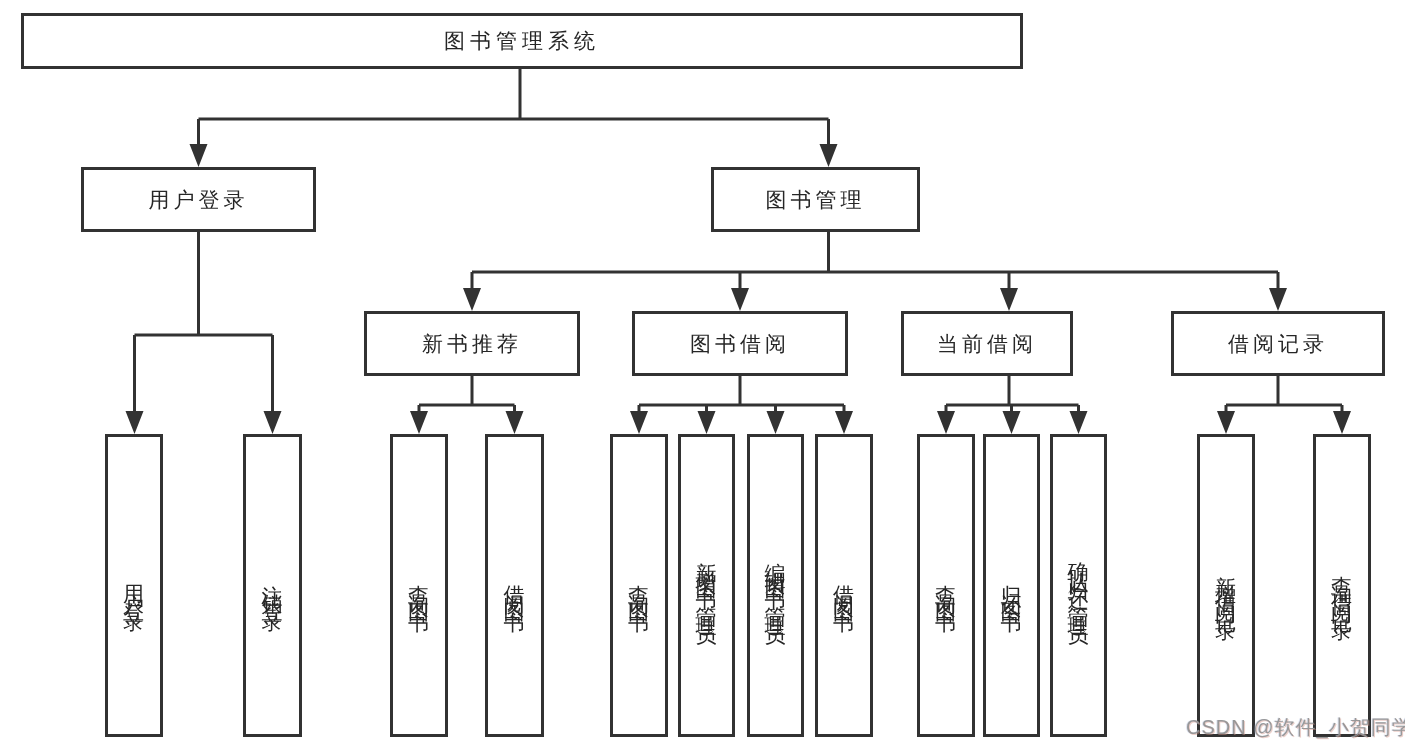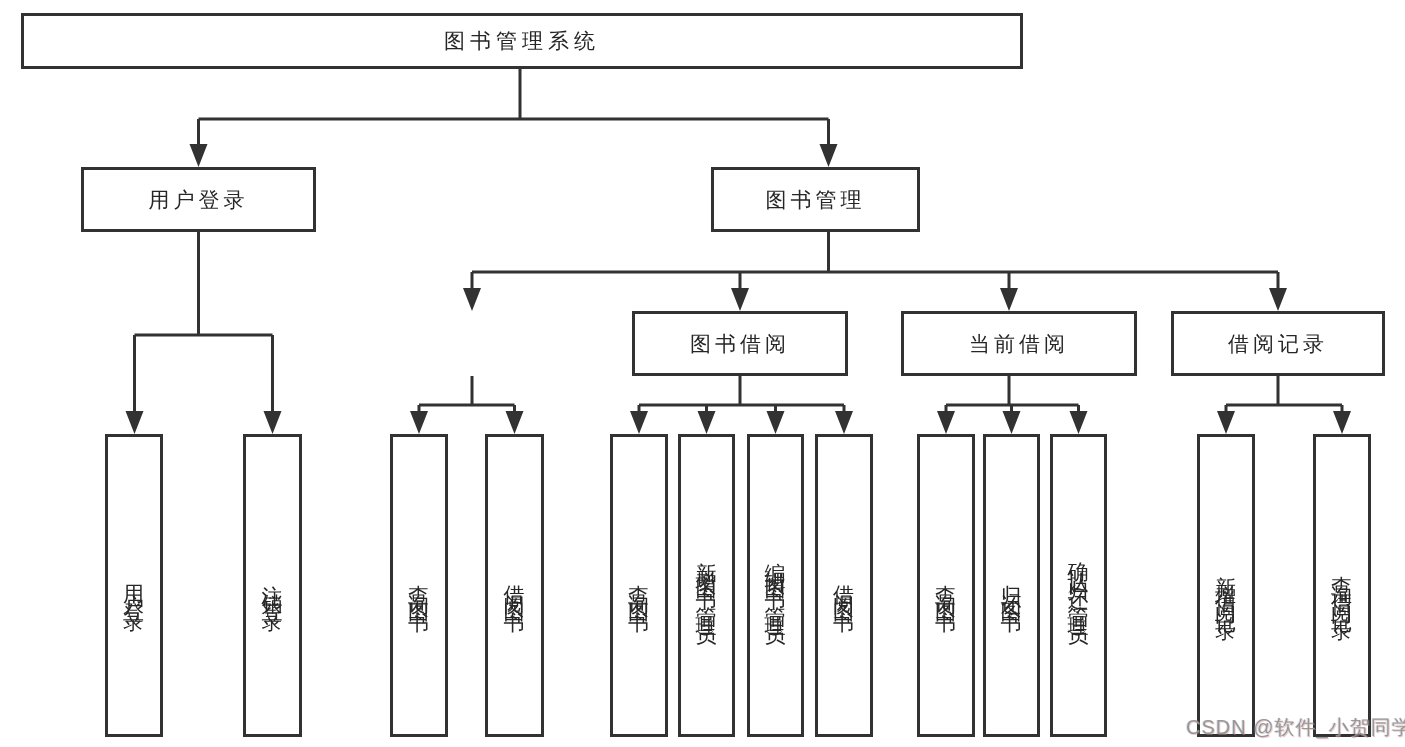--- a/index.html
+++ b/index.html
@@ -56,22 +56,23 @@
              M946 434 L937 411 L955 411 Z M1011.5 434 L1002.5 411 L1020.5 411 Z
              M1078.5 434 L1069.5 411 L1087.5 411 Z
              M1226 434 L1217 411 L1235 411 Z M1342 434 L1333 411 L1351 411 Z"></path>
   </svg>
 
   <div class="box hbox root-box" style="left:21px;top:13px;width:1002px;height:56px">图书管理系统</div>
 
   <div class="box hbox" style="left:81px;top:167px;width:235px;height:65px">用户登录</div>
   <div class="box hbox" style="left:711px;top:167px;width:209px;height:65px">图书管理</div>
 
+  <div class="box hbox" style="left:364px;top:311px;width:216px;height:65px">新书推荐</div>
   <div class="box hbox" style="left:632px;top:311px;width:216px;height:65px">图书借阅</div>
-  <div class="box hbox" style="left:901px;top:311px;width:236px;height:65px">当前借阅</div>
+  <div class="box hbox" style="left:901px;top:311px;width:172px;height:65px">当前借阅</div>
   <div class="box hbox" style="left:1171px;top:311px;width:214px;height:65px">借阅记录</div>
 
   <div class="box vbox" style="left:105px;top:434px;width:58px;height:303px">用户登录</div>
   <div class="box vbox" style="left:243px;top:434px;width:59px;height:303px">注销登录</div>
 
   <div class="box vbox" style="left:390px;top:434px;width:58px;height:303px">查询图书</div>
   <div class="box vbox" style="left:485px;top:434px;width:59px;height:303px">借阅图书</div>
 
   <div class="box vbox" style="left:610px;top:434px;width:58px;height:303px">查询图书</div>
   <div class="box vbox" style="left:678px;top:434px;width:57px;height:303px">新增图书（管理员）</div>

